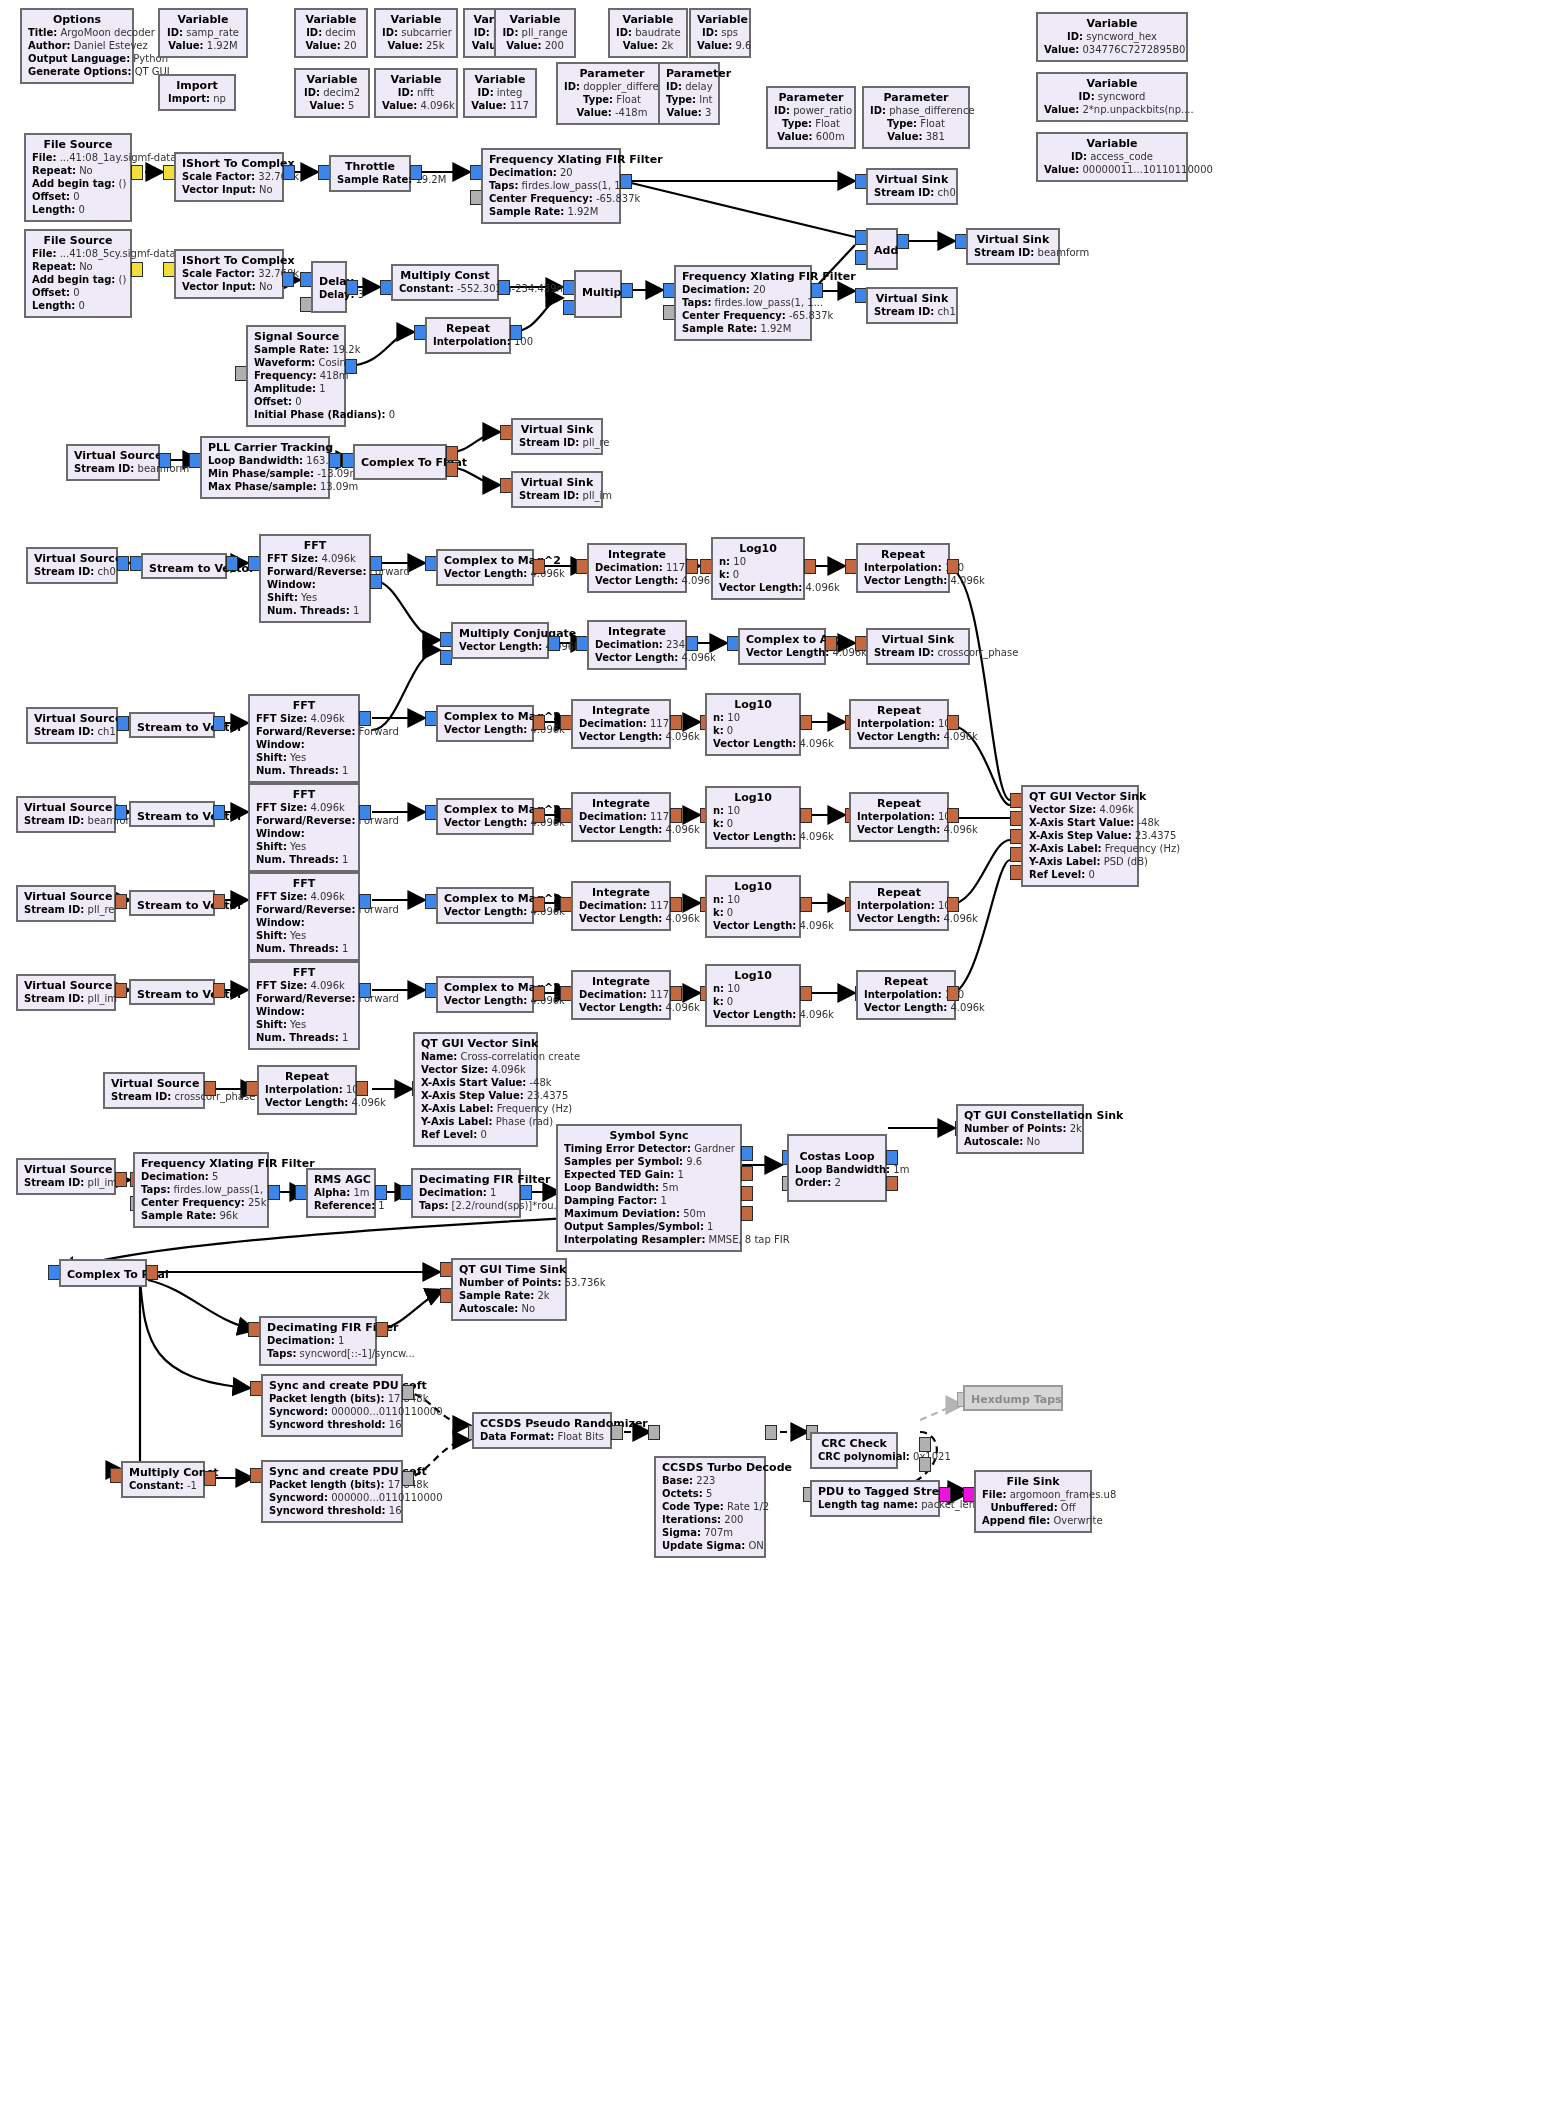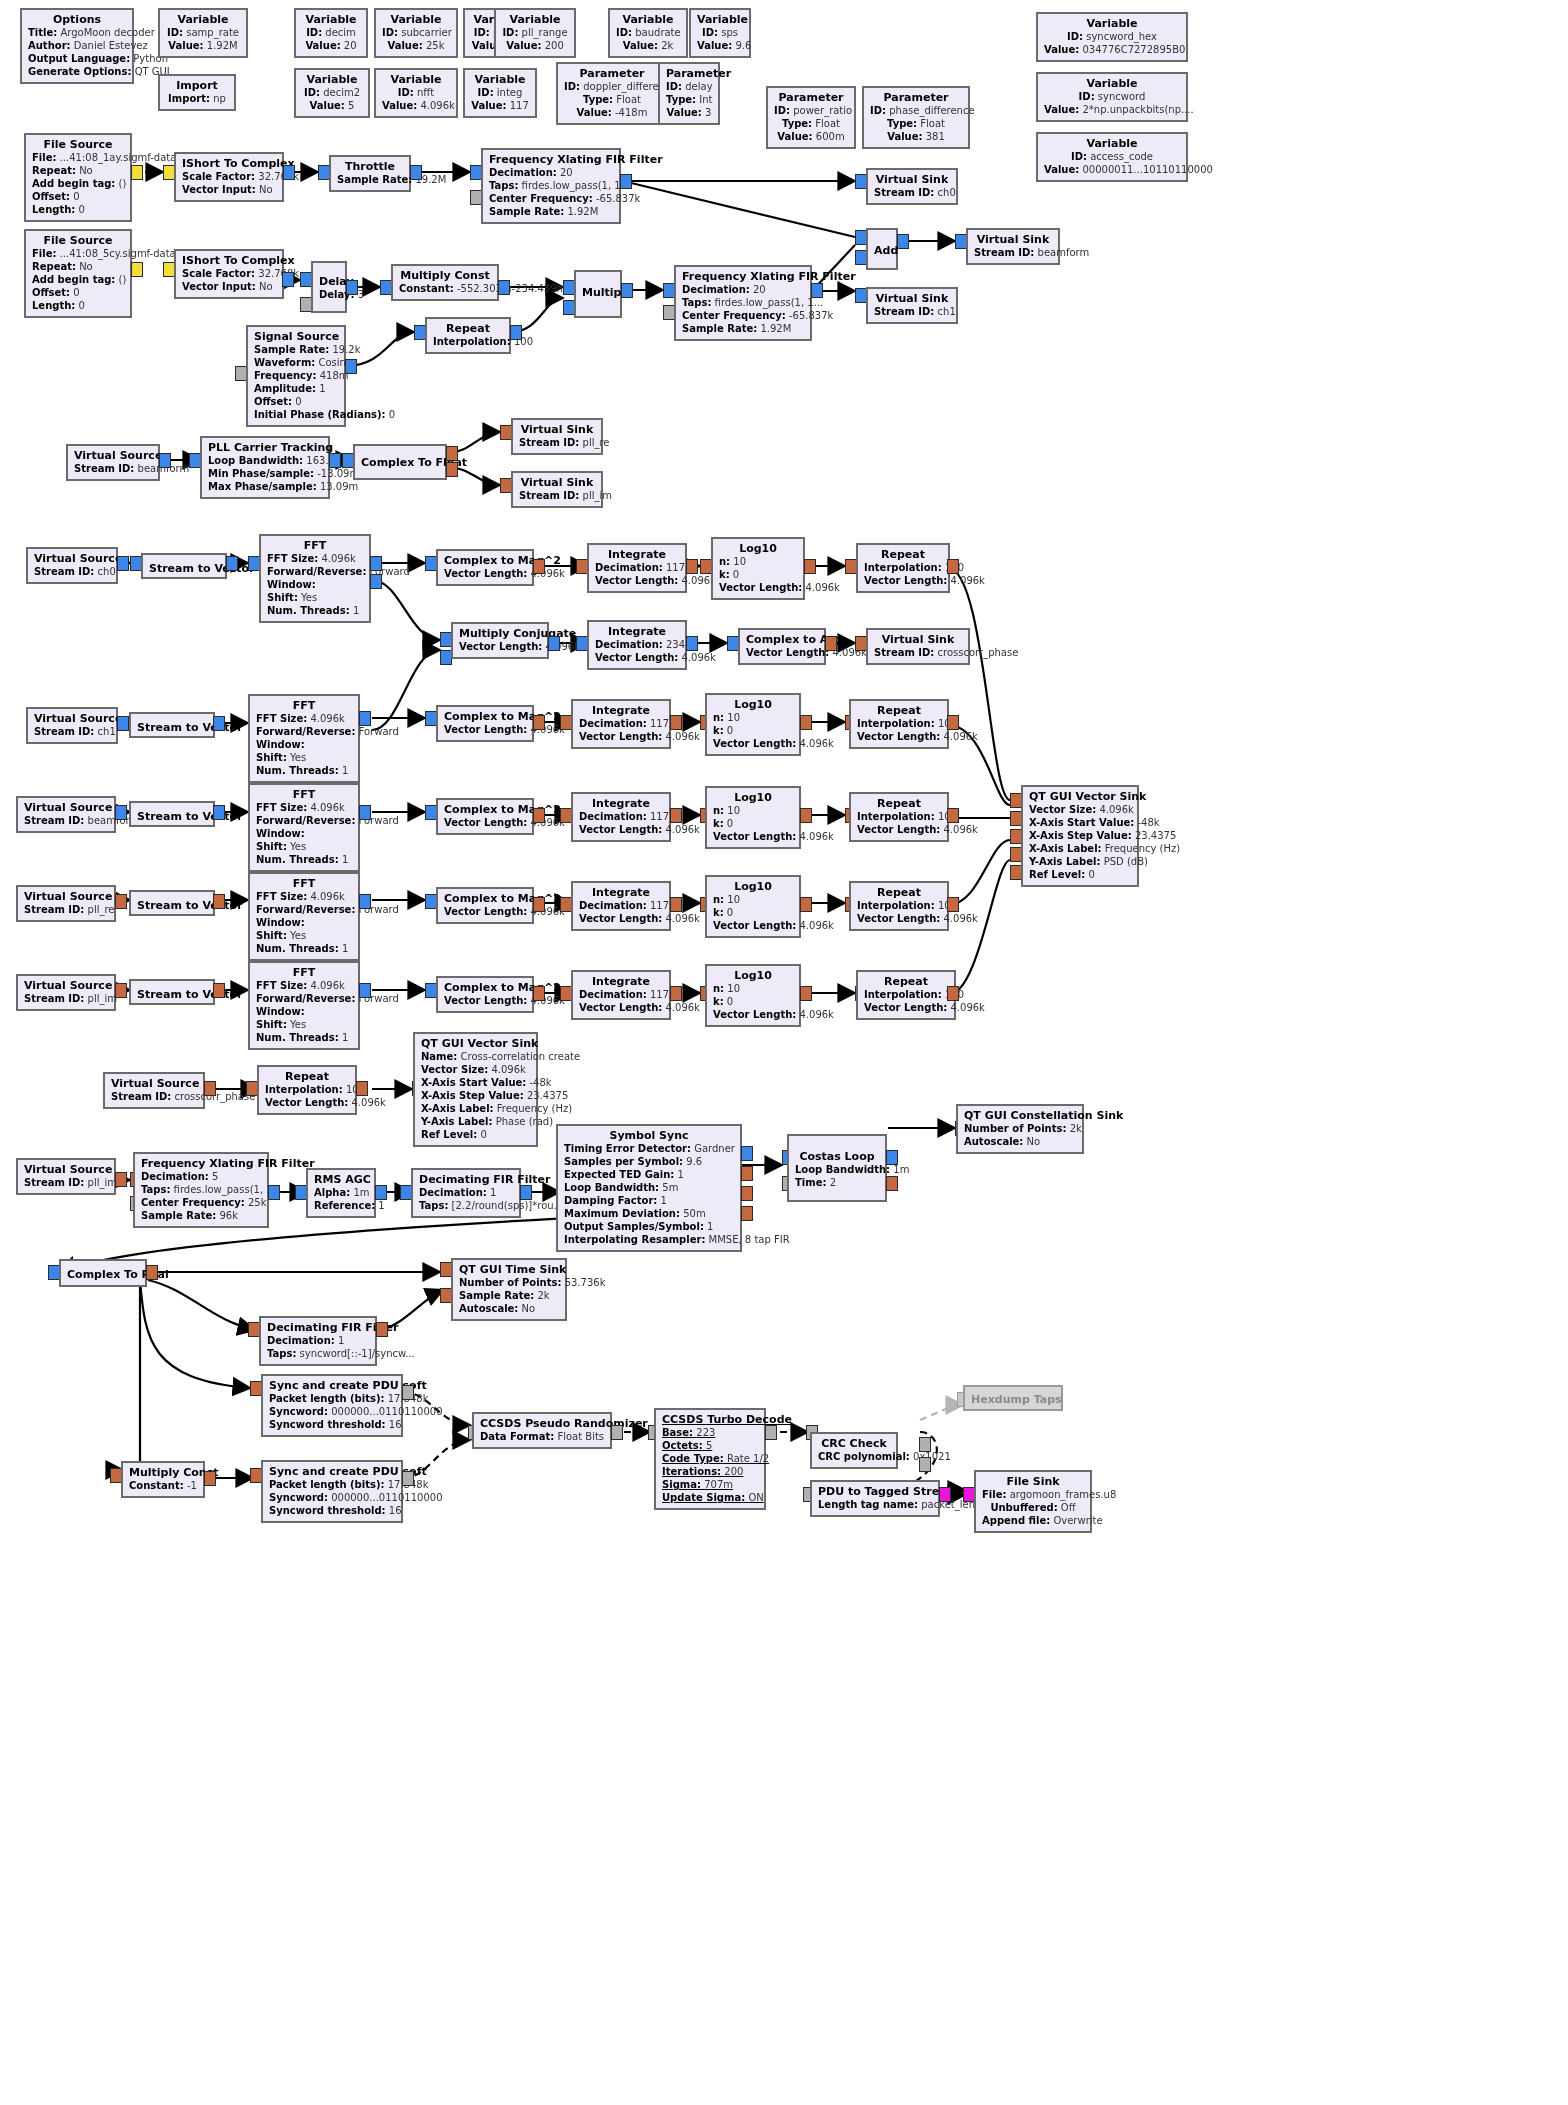--- a/index.html
+++ b/index.html
@@ -767,21 +767,21 @@
   <div class="port p-c" style="left:741px;top:1146px;"></div>
   <div class="port p-f" style="left:741px;top:1166px;"></div>
   <div class="port p-f" style="left:741px;top:1186px;"></div>
   <div class="port p-f" style="left:741px;top:1206px;"></div>
 
   <div class="port p-c" style="left:782px;top:1150px;"></div>
   <div class="port p-m" style="left:782px;top:1176px;"></div>
   <div class="blk center" style="left:787px;top:1134px;width:100px;padding-top:14px;height:68px;">
     <div class="t">Costas Loop</div>
     <div class="r" style="text-align:left"><b>Loop Bandwidth:</b> <span>1m</span></div>
-    <div class="r" style="text-align:left"><b>Time:</b> <span>2</span></div>
+    <div class="r" style="text-align:left"><b>Order:</b> <span>2</span></div>
   </div>
   <div class="port p-c" style="left:886px;top:1150px;"></div>
   <div class="port p-f" style="left:886px;top:1176px;"></div>
 
   <div class="port p-c" style="left:955px;top:1121px;"></div>
   <div class="blk center" style="left:956px;top:1104px;width:128px;">
     <div class="t">QT GUI Constellation Sink</div>
     <div class="r" style="text-align:left"><b>Number of Points:</b> <span>2k</span></div>
     <div class="r" style="text-align:left"><b>Autoscale:</b> <span>No</span></div>
   </div>
@@ -835,21 +835,21 @@
   <div class="port p-m" style="left:402px;top:1471px;"></div>
 
   <div class="port p-m" style="left:468px;top:1425px;"></div>
   <div class="blk center" style="left:472px;top:1412px;width:140px;">
     <div class="t">CCSDS Pseudo Randomizer</div>
     <div class="r" style="text-align:left"><b>Data Format:</b> <span>Float Bits</span></div>
   </div>
   <div class="port p-m" style="left:611px;top:1425px;"></div>
 
   <div class="port p-m" style="left:648px;top:1425px;"></div>
-  <div class="blk" style="left:654px;top:1408px;width:112px;text-decoration:underline;">
+  <div class="blk" style="left:654px;top:1456px;width:112px;">
     <div class="t">CCSDS Turbo Decode</div>
     <div class="r"><b>Base:</b> <span>223</span></div>
     <div class="r"><b>Octets:</b> <span>5</span></div>
     <div class="r"><b>Code Type:</b> <span>Rate 1/2</span></div>
     <div class="r"><b>Iterations:</b> <span>200</span></div>
     <div class="r"><b>Sigma:</b> <span>707m</span></div>
     <div class="r"><b>Update Sigma:</b> <span>ON</span></div>
   </div>
   <div class="port p-m" style="left:765px;top:1425px;"></div>
 

